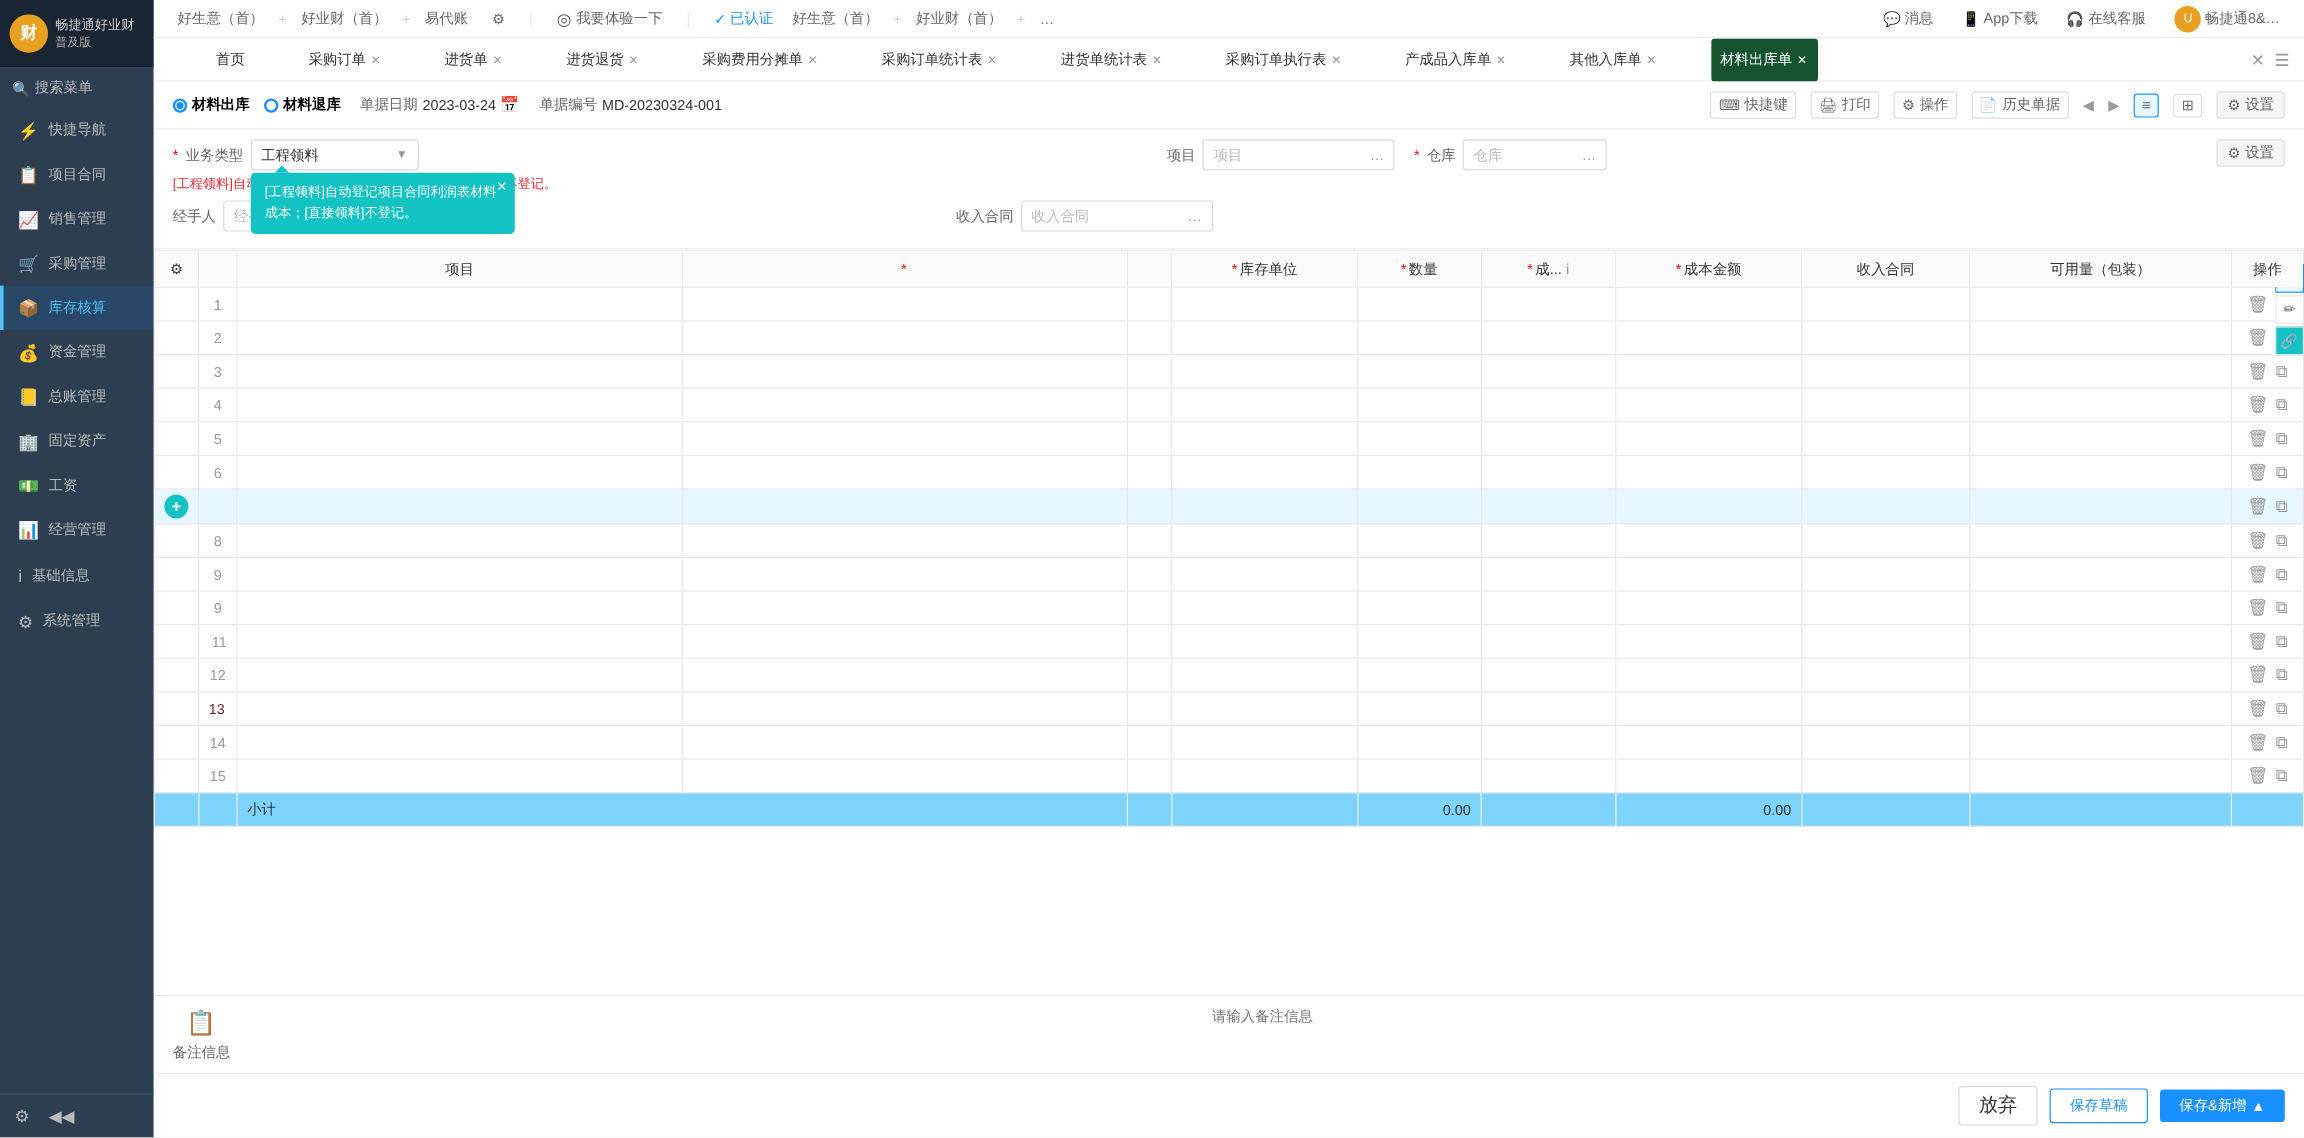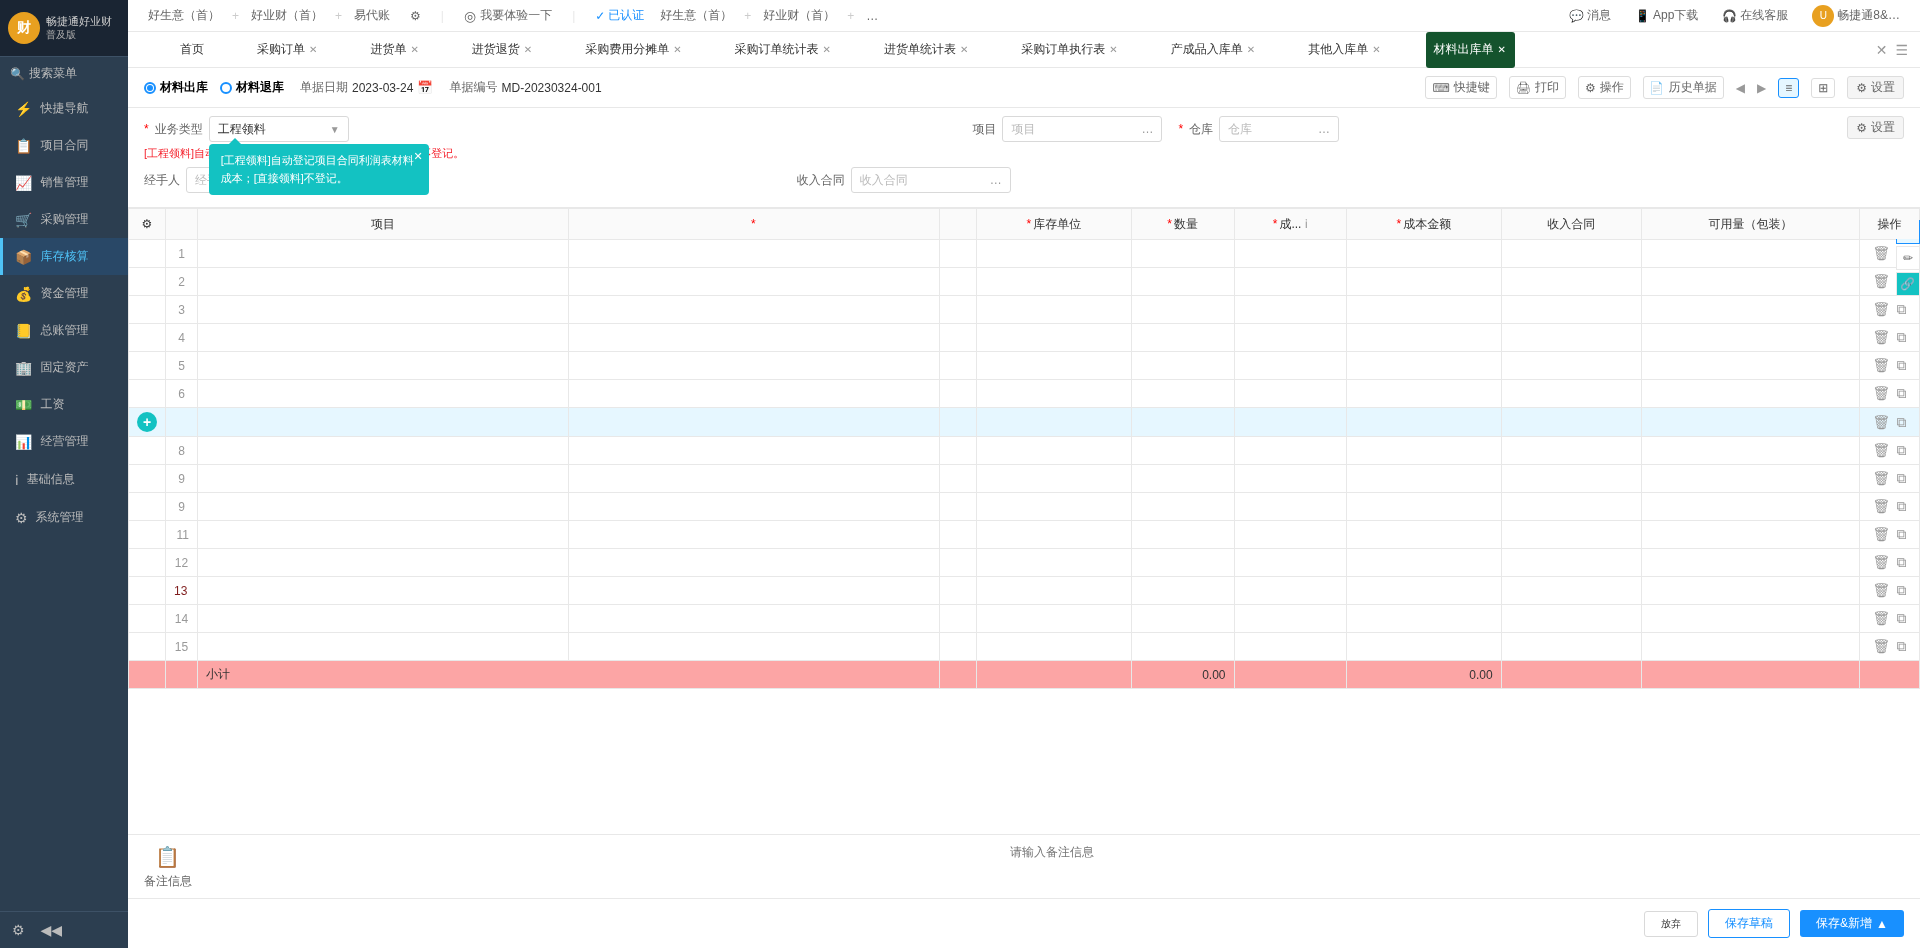--- a/index.html
+++ b/index.html
@@ -52,36 +52,36 @@
     .form-input-with-arrow { border: 1px solid #d9d9d9; border-radius: 3px; padding: 2px 8px; font-size: 12px; height: 26px; min-width: 120px; display: flex; align-items: center; justify-content: space-between; color: #333; cursor: pointer; }
     .form-input-dots { color: #999; cursor: pointer; margin-left: 4px; }
     .warning-text { color: #f5222d; font-size: 11px; margin-top: 2px; }
 
     
     .table-container { flex: 1; overflow: auto; background: #fff; position: relative; }
     .data-table { width: 100%; border-collapse: collapse; font-size: 12px; }
     .data-table th { background: #fafafa; border: 1px solid #e8e8e8; padding: 6px 8px; font-weight: normal; color: #333; white-space: nowrap; text-align: center; position: sticky; top: 0; z-index: 2; }
     .data-table td { border: 1px solid #e8e8e8; padding: 4px 8px; color: #333; height: 28px; }
     .data-table tr.active-row td { background: #e6f7ff; }
-    .data-table tr.total-row td { background: #fca5a5; font-weight: 500; }
+    .data-table tr.total-row td { background: #7dd3fc; font-weight: 500; }
     .th-required { color: red; margin-right: 2px; }
     .col-settings { width: 32px; text-align: center; }
     .col-num { width: 32px; text-align: center; color: #999; }
     .col-actions { width: 60px; text-align: center; }
     .row-action-btn { cursor: pointer; color: #999; font-size: 14px; padding: 0 3px; }
     .add-row-btn { display: inline-flex; align-items: center; justify-content: center; width: 20px; height: 20px; background: #13c2c2; color: #fff; border-radius: 50%; cursor: pointer; font-size: 14px; font-weight: bold; }
     .settings-col { background: #fafafa; cursor: pointer; }
 
     
     .footer-note { background: #fff; border-top: 1px solid #e8e8e8; padding: 8px 16px; display: flex; align-items: flex-start; gap: 8px; min-height: 60px; }
     .note-icon { color: #13c2c2; font-size: 20px; margin-top: 2px; }
     .note-label { font-size: 12px; color: #666; margin-top: 2px; }
     .note-input { flex: 1; border: none; outline: none; font-size: 12px; color: #999; padding: 2px 0; text-align: center; }
     .action-footer { background: #fff; border-top: 1px solid #e8e8e8; padding: 10px 16px; display: flex; align-items: center; justify-content: flex-end; gap: 10px; flex-shrink: 0; }
-    .btn-discard { border: 1px solid #d9d9d9; background: #fff; padding: 5px 16px; border-radius: 3px; cursor: pointer; font-size: 10px; color: #333; }
+    .btn-discard { border: 1px solid #d9d9d9; background: #fff; padding: 5px 16px; border-radius: 3px; cursor: pointer; font-size: 16px; color: #333; }
     .btn-draft { border: 1px solid #1890ff; background: #fff; padding: 5px 16px; border-radius: 3px; cursor: pointer; font-size: 12px; color: #1890ff; }
     .btn-save-new { background: #1890ff; color: #fff; border: none; padding: 5px 16px; border-radius: 3px; cursor: pointer; font-size: 12px; display: flex; align-items: center; gap: 4px; }
     .right-tool-btn { width: 24px; height: 24px; background: #fff; border: 1px solid #e8e8e8; display: flex; align-items: center; justify-content: center; cursor: pointer; font-size: 12px; color: #666; }
 
     
     ::-webkit-scrollbar { width: 6px; height: 6px; }
     ::-webkit-scrollbar-track { background: #f0f0f0; }
     ::-webkit-scrollbar-thumb { background: #ccc; border-radius: 3px; }
 
     .content-area { flex: 1; display: flex; flex-direction: column; overflow: hidden; }

